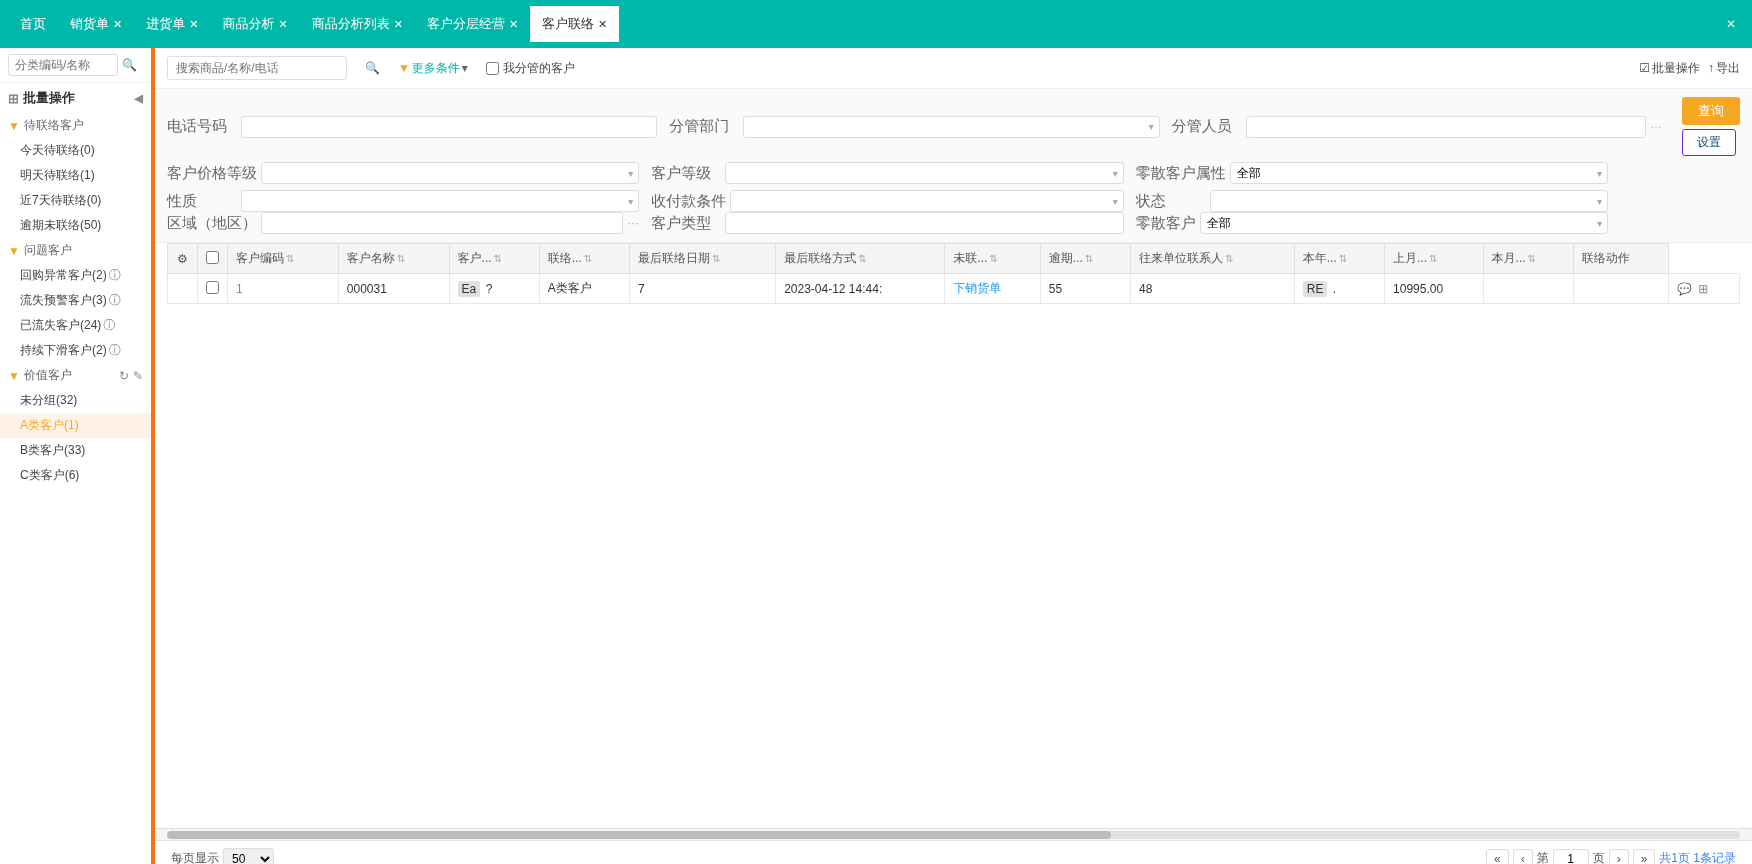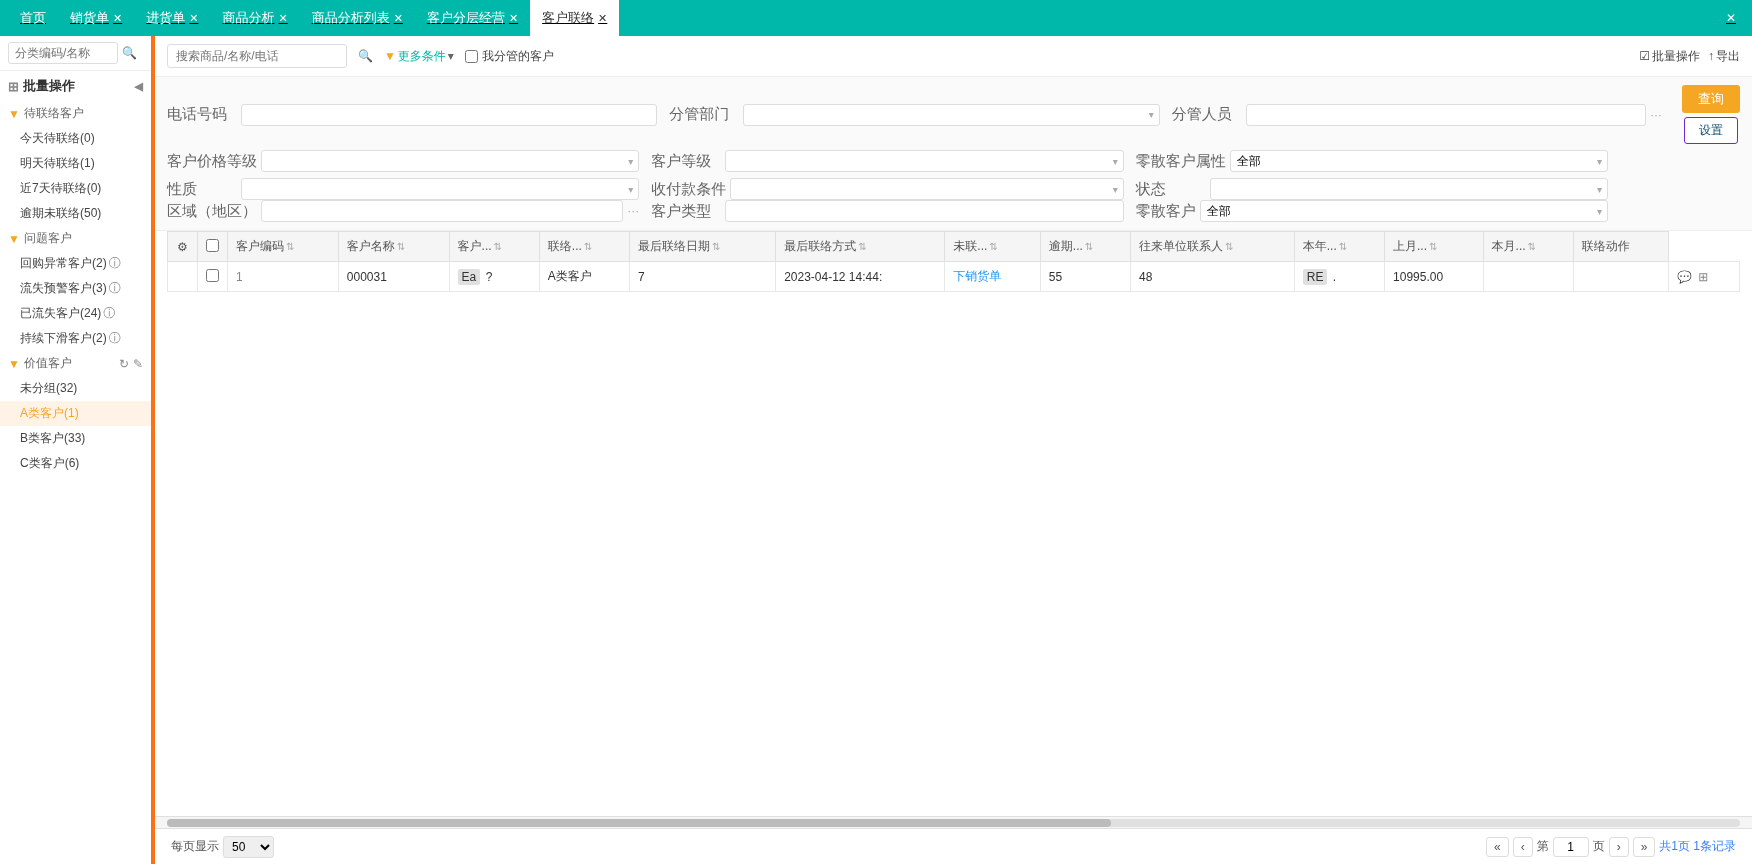--- a/index.html
+++ b/index.html
@@ -1,26 +1,25 @@
 <!DOCTYPE html>
 <html><head>
   <meta charset="utf-8">
   <style>
     * { margin: 0; padding: 0; box-sizing: border-box; }
     body { font-family: 'Microsoft YaHei', Arial, sans-serif; font-size: 12px; background: #f5f5f5; width: 1752px; height: 864px; overflow: hidden; }
 
     
     .top-nav {
       background: #00b8a9;
-      height: 36px;
+      height: 48px;
       display: flex;
       align-items: center;
       padding: 12px 8px;
       gap: 0;
-      text-decoration: underline;
     }
     .nav-item {
       color: #fff;
       padding: 0 12px;
       height: 36px;
       display: flex;
       align-items: center;
       cursor: pointer;
       font-size: 13px;
       white-space: nowrap;
@@ -113,21 +112,21 @@
       background: #fff;
       overflow: hidden;
     }
 
     
     .filter-bar {
       padding: 8px 12px;
       border-bottom: 1px solid #eee;
       display: flex;
       align-items: center;
-      gap: 11px;
+      gap: 18px;
       background: #fff;
     }
     .filter-search-input {
       border: 1px solid #ddd;
       border-radius: 3px;
       padding: 4px 8px;
       font-size: 12px;
       width: 180px;
       outline: none;
     }
@@ -234,21 +233,21 @@
       border: 1px solid #6d28d9;
       border-radius: 3px;
       padding: 4px 14px;
       cursor: pointer;
       font-size: 12px;
     }
     .btn-group {
       display: flex;
       flex-direction: column;
       gap: 4px;
-      align-items: center;
+      align-items: flex-start;
       padding-left: 8px;
     }
 
     
     .table-container {
       flex: 1;
       overflow: auto;
       padding: 0 12px;
     }
     table {

